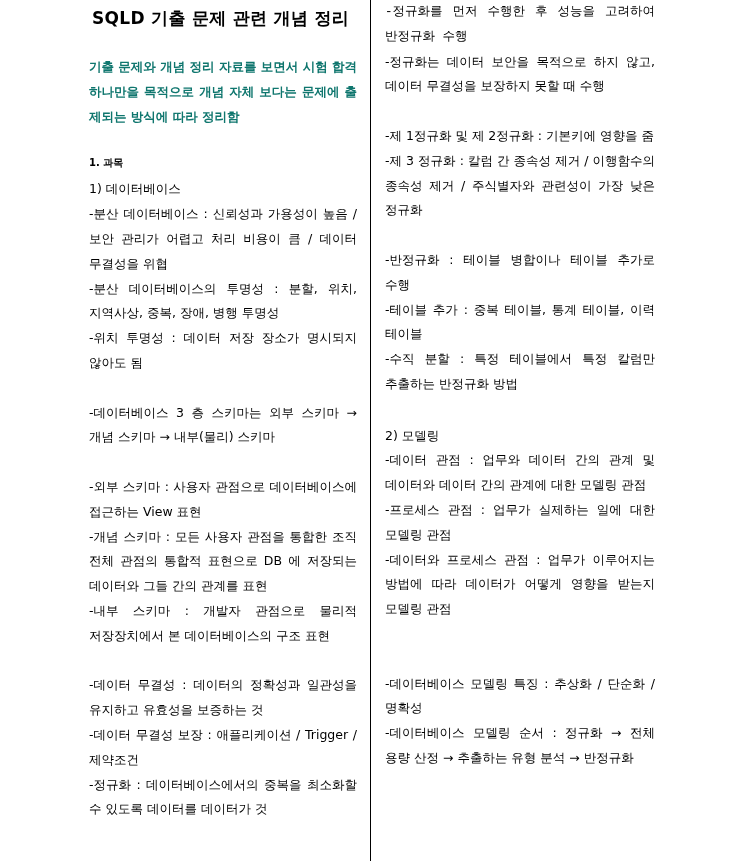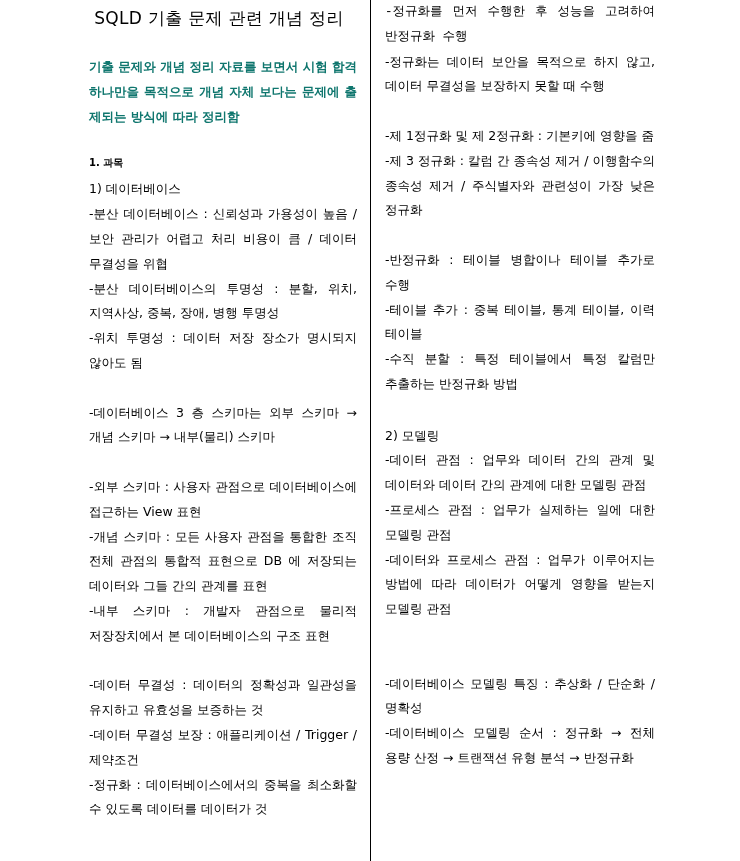--- a/index.html
+++ b/index.html
@@ -35,22 +35,22 @@
     background: #000000;
   }
   .col-right {
     position: absolute;
     left: 385px;
     top: 0;
     width: 270px;
   }
   .doc-title {
     font-size: 17px;
-    font-weight: normal;
-    text-align: center;
+    font-weight: bold;
+    text-align: right;
     margin: 7px 8px 0 0;
     height: 22px;
     line-height: 22px;
     letter-spacing: 0.3px;
   }
   .intro {
     color: #0f766e;
     font-weight: bold;
     font-size: 12.5px;
     line-height: 24.8px;
@@ -122,16 +122,16 @@
     <div class="para">-테이블 추가 : 중복 테이블, 통계 테이블, 이력 테이블</div>
     <div class="para">-수직 분할 : 특정 테이블에서 특정 칼럼만 추출하는 반정규화 방법</div>
     <div class="spacer"></div>
     <div class="sub-heading">2) 모델링</div>
     <div class="para">-데이터 관점 : 업무와 데이터 간의 관계 및 데이터와 데이터 간의 관계에 대한 모델링 관점</div>
     <div class="para">-프로세스 관점 : 업무가 실제하는 일에 대한 모델링 관점</div>
     <div class="para">-데이터와 프로세스 관점 : 업무가 이루어지는 방법에 따라 데이터가 어떻게 영향을 받는지 모델링 관점</div>
     <div class="spacer"></div>
     <div class="spacer"></div>
     <div class="para">-데이터베이스 모델링 특징 : 추상화 / 단순화 / 명확성</div>
-    <div class="para">-데이터베이스 모델링 순서 : 정규화 → 전체 용량 산정 → 트랜잭션 유형 분석 → 반정규화</div>
+    <div class="para">-데이터베이스 모델링 순서 : 정규화 → 전체 용량 산정 → 추출하는 유형 분석 → 반정규화</div>
   </div>
 
 </div>
 
 </body></html>

